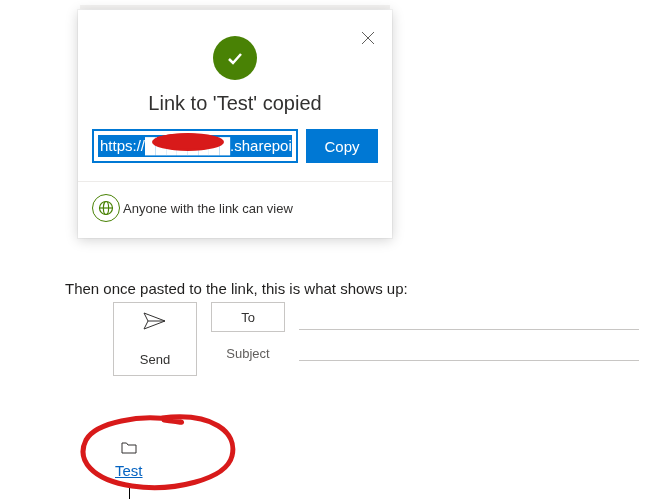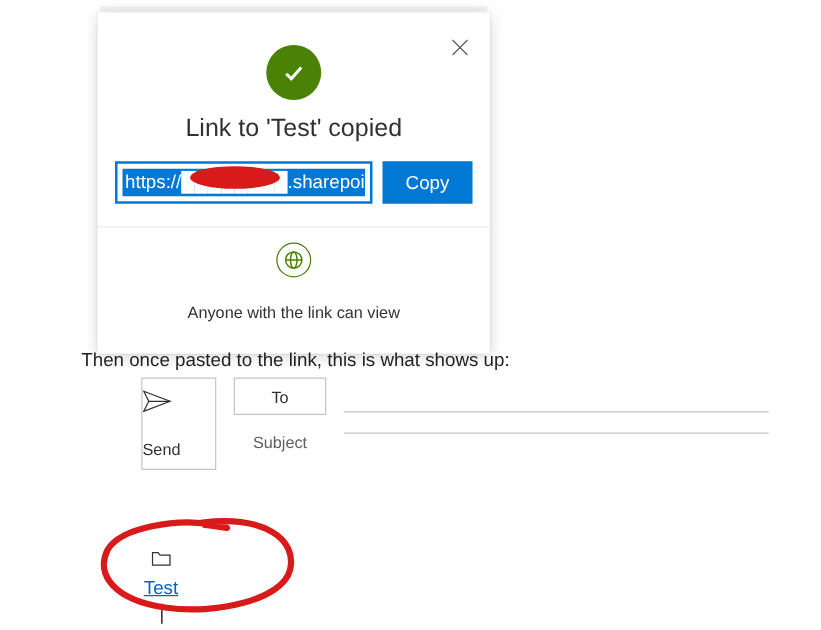--- a/index.html
+++ b/index.html
@@ -21,21 +21,21 @@
     height: 4px;
     background: #f3f2f1;
   }
   .dialog {
     position: absolute;
     left: 78px;
     top: 10px;
     width: 314px;
     background: #fff;
     box-shadow: 0 2px 12px rgba(0,0,0,0.18), 0 0 0 1px rgba(0,0,0,0.04);
-    padding-bottom: 14px;
+    padding-bottom: 4px;
   }
   .close-btn {
     position: absolute;
     right: 10px;
     top: 14px;
     width: 28px;
     height: 28px;
     cursor: pointer;
     display: flex;
     align-items: center;
@@ -107,23 +107,22 @@
     cursor: pointer;
   }
   .divider {
     height: 1px;
     background: #edebe9;
     margin: 0;
   }
   .perm-row {
     display: flex;
     align-items: center;
-    gap: 20px;
+    gap: 3px;
     padding: 12px 14px;
-    flex-direction: column;
   }
   .globe-icon {
     width: 28px;
     height: 28px;
     border: 1.5px solid #498205;
     border-radius: 50%;
     display: flex;
     align-items: center;
     justify-content: center;
   }
@@ -146,25 +145,26 @@
     position: absolute;
     left: 113px;
     top: 302px;
     right: 0;
   }
   .compose-row {
     display: flex;
     align-items: stretch;
   }
   .send-cell {
-    width: 60px;
+    width: 84px;
     height: 74px;
     border: 1px solid #c8c6c4;
     display: flex;
     flex-direction: column;
+    align-items: center;
     justify-content: center;
     gap: 22px;
     cursor: pointer;
   }
   .send-cell svg { stroke: #323130; stroke-width: 1; fill: none; }
   .send-label { font-size: 13px; color: #323130; }
   .fields-col {
     margin-left: 14px;
     display: flex;
     flex-direction: column;
@@ -192,21 +192,21 @@
   .addr-line {
     flex: 1;
     height: 1px;
     border-bottom: 1px solid #c8c6c4;
     min-width: 340px;
     align-self: flex-end;
     margin-bottom: 2px;
   }
   .subject-row {
     display: flex;
-    align-items: flex-start;
+    align-items: flex-end;
     gap: 14px;
     margin-top: 7px;
   }
   .subject-label {
     width: 74px;
     text-align: center;
     font-size: 13px;
     color: #605e5c;
   }
   .subject-line {

